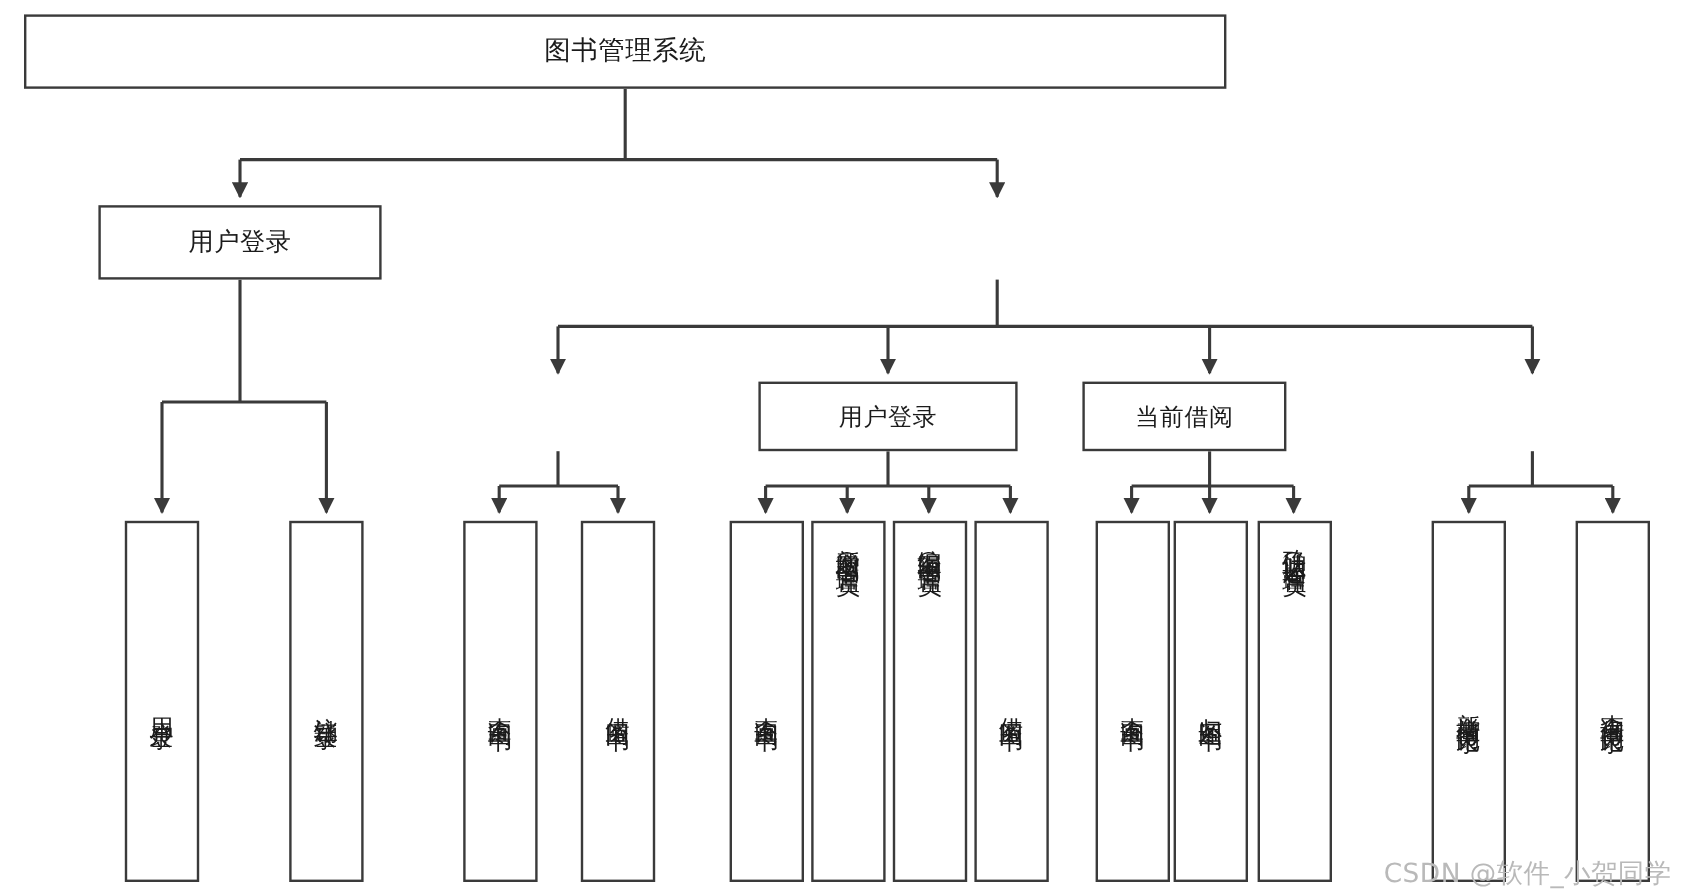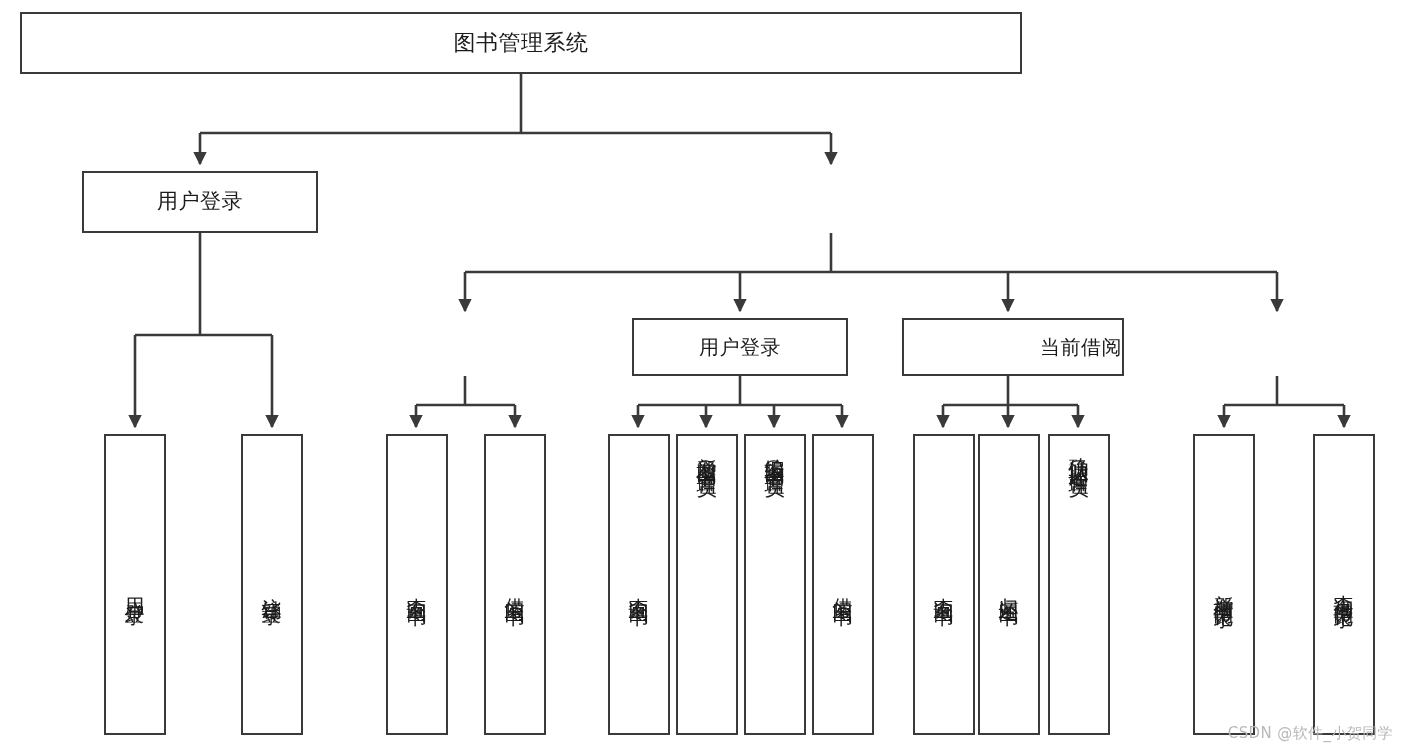--- a/index.html
+++ b/index.html
@@ -73,21 +73,21 @@
     max-height: 288px;
   }
   .node.leaf.centered .node-label {
     margin-top: auto;
     margin-bottom: auto;
   }
   .watermark {
     position: absolute;
     right: 12px;
     bottom: 4px;
-    font-size: 15px;
+    font-size: 22px;
     color: #b9b9b9;
     letter-spacing: 0.4px;
     white-space: nowrap;
     user-select: none;
   }
 </style>
 </head>
 <body>
 
 <div id="canvas">
@@ -149,21 +149,21 @@
   <div class="node lvl2 horiz" style="left:82px; top:171px; width:236px; height:62px;">
     <span class="node-label">用户登录</span>
   </div>
 
 
 
   <div class="node lvl3 horiz" style="left:632px; top:318px; width:216px; height:58px;">
     <span class="node-label">用户登录</span>
   </div>
 
-  <div class="node lvl3 horiz" style="left:902px; top:318px; width:222px; height:58px;justify-content:flex-end;">
+  <div class="node lvl3 horiz" style="left:902px; top:318px; width:170px; height:58px;">
     <span class="node-label">当前借阅</span>
   </div>
 
 
   <div class="node leaf centered" style="left:104px; top:434px; width:62px; height:301px;">
     <span class="node-label">用户登录</span>
   </div>
 
   <div class="node leaf centered" style="left:241px; top:434px; width:62px; height:301px;">
     <span class="node-label">注销登录</span>

